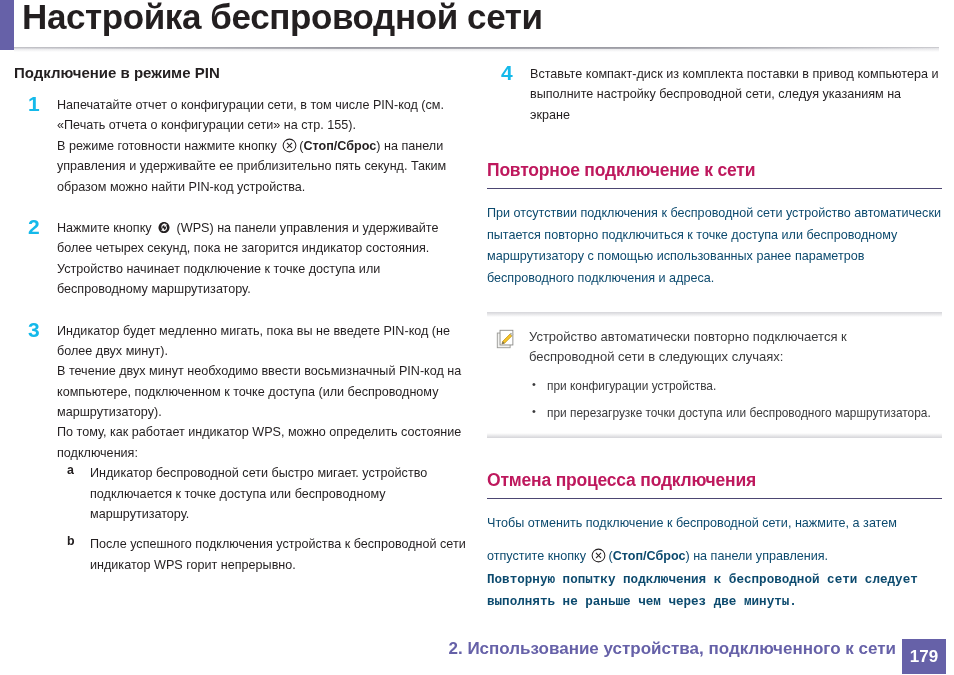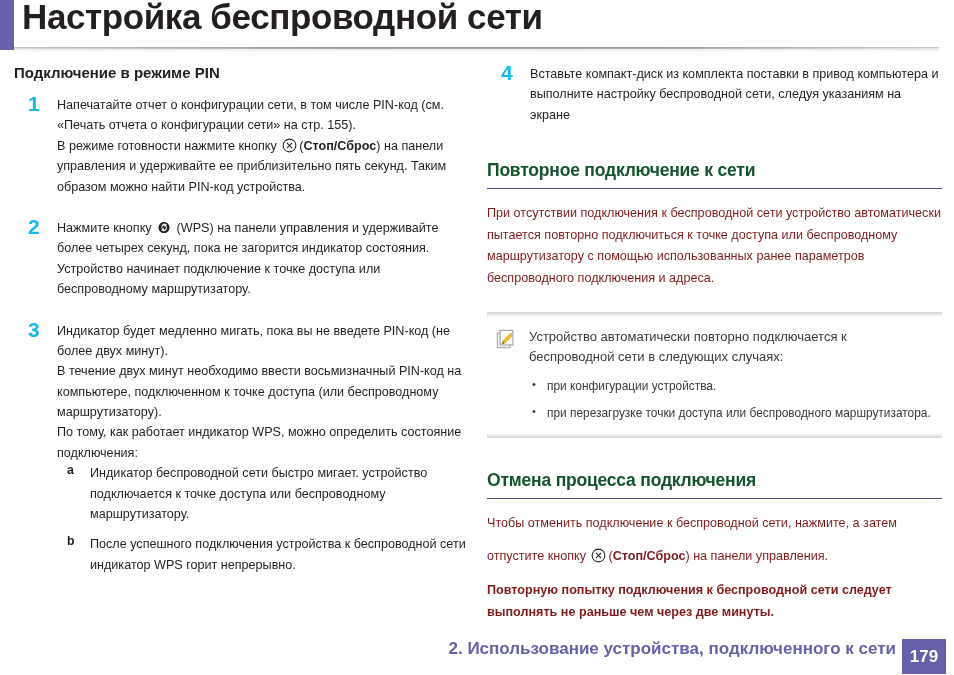--- a/index.html
+++ b/index.html
@@ -48,21 +48,21 @@
   .col-right { left: 487px; }
 
   
   h2.sec-head {
     font-size: 15px; font-weight: bold;
     margin: 0 0 14px 0; color: #231f20;
     letter-spacing: 0px;
   }
   h2.sec-head-ruled {
     font-size: 17.5px; font-weight: bold;
-    margin: 0; padding: 0 0 7px 0; color: #14532d;
+    margin: 0; padding: 0 0 7px 0; color: #be185d;
     border-bottom: 1.4px solid #4c4672;
     letter-spacing: -0.2px;
   }
 
   
   .step { position: relative; padding-left: 43px; margin-bottom: 13px; }
   .step-num {
     position: absolute; left: 14px; top: -4px;
     font-size: 21px; font-weight: bold;
     color: #14b9ea;
@@ -70,21 +70,21 @@
   }
   .step .para { margin: 0 0 0 0; }
   .para {
     font-size: 12.6px; line-height: 1.62;
     color: #231f20;
     margin: 0 0 12px 0;
   }
   .para.tight { margin-bottom: 0; }
   .body-para {
     font-size: 12.6px; line-height: 1.72;
-    color: #7f1d1d; margin: 14px 0 0 0;
+    color: #0c4a6e; margin: 14px 0 0 0;
   }
   b, strong { font-weight: bold; }
 
   
   .sub { position: relative; padding-left: 33px; margin: 0 0 10px 0; }
   .sub-letter {
     position: absolute; left: 10px; top: 0;
     font-size: 12.4px; font-weight: bold; color: #231f20;
   }
 
@@ -223,21 +223,21 @@
           </ul>
         </div>
       </div>
 
       <h2 class="sec-head-ruled" style="margin-top:32px;">Отмена процесса подключения</h2>
       <p class="body-para">Чтобы отменить подключение к беспроводной сети, нажмите, а затем</p>
       <p class="body-para" style="margin-top:12px;"><span>отпустите кнопку </span><span class="icon-inline icon-stop"><svg width="15" height="15" viewBox="0 0 16 16">
               <circle cx="8" cy="8" r="6.8" fill="none" stroke="#231f20" stroke-width="1.1"></circle>
               <path d="M5.3 5.3 L10.7 10.7 M10.7 5.3 L5.3 10.7" stroke="#231f20" stroke-width="1.1" fill="none"></path>
             </svg></span>(<b>Стоп/Сброс</b><span>) на панели управления.</span></p>
-      <p class="body-para" style="margin-top:12px; font-weight:bold;">Повторную попытку подключения к беспроводной сети следует выполнять не раньше чем через две минуты.</p>
+      <p class="body-para" style="margin-top:2px; font-weight:bold;font-family:Liberation Mono, monospace;">Повторную попытку подключения к беспроводной сети следует выполнять не раньше чем через две минуты.</p>
 
     </div>
   </div>
 
   <div class="footer">
     <div class="footer-text">2.  Использование устройства, подключенного к сети</div>
     <div class="footer-badge">179</div>
   </div>
 
 </div>

